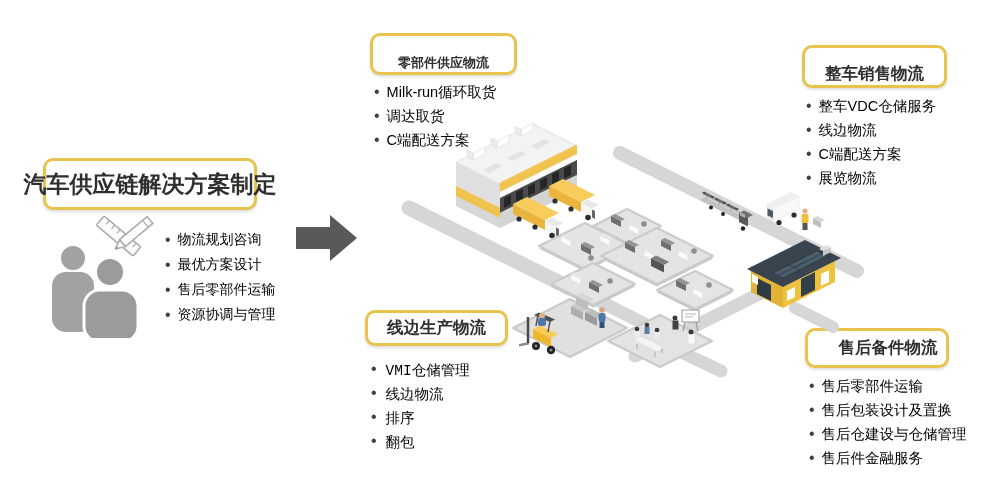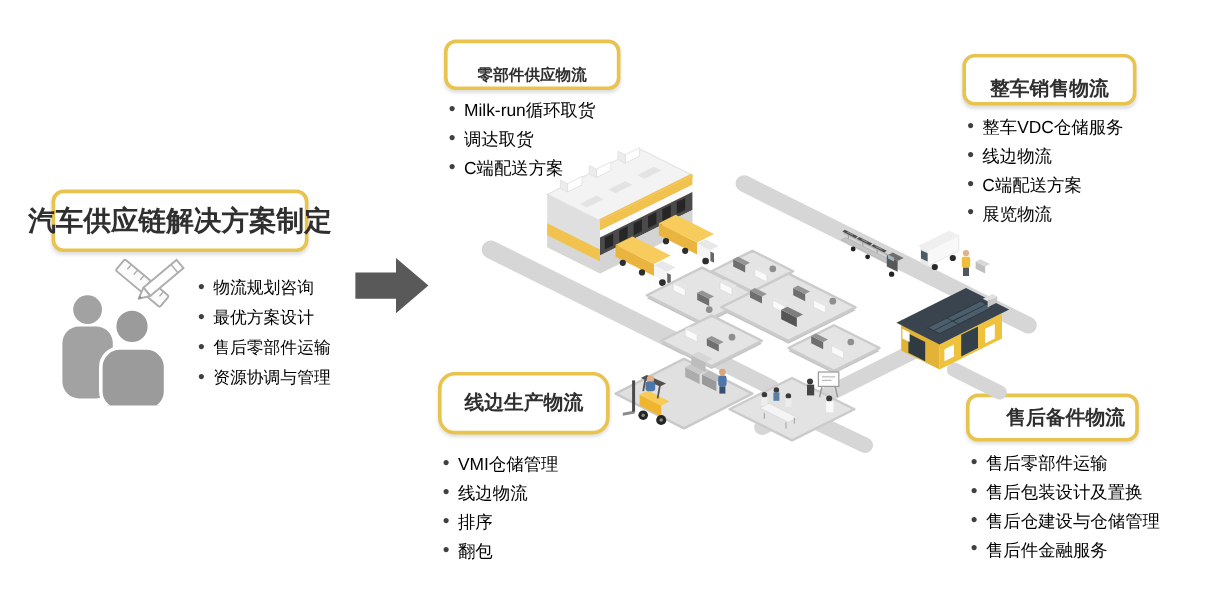--- a/index.html
+++ b/index.html
@@ -11,22 +11,22 @@
   .blist{position:absolute;list-style:none;margin:0;padding:0;font-size:14.5px;color:#000000;}
   .blist li{display:flex;align-items:center;height:24px;white-space:nowrap;}
   .blist.lg li{height:25px;font-size:14px;}
   .blist li::before{content:"\2022";margin-right:7px;color:#3F3F3F;font-size:16px;line-height:1;}
   #box-solution{left:43px;top:158px;width:214px;height:52px;font-size:23px;}
   #list-solution{left:165px;top:227px;}
   #box-parts{left:370px;top:33px;width:147px;height:42px;font-size:13px;align-items:flex-end;}
   #list-parts{left:374px;top:80px;}
   #box-vehicle{left:802px;top:45px;width:145px;height:43px;font-size:16.5px;align-items:flex-end;}
   #list-vehicle{left:806px;top:94px;}
-  #box-lineside{left:365px;top:310px;width:143px;height:52px;font-size:16.5px;border-radius:14px;}
-  #list-lineside{left:369px;top:375px;}
+  #box-lineside{left:365px;top:310px;width:143px;height:36px;font-size:16.5px;}
+  #list-lineside{left:369px;top:358px;font-family:Liberation Mono, monospace;}
   #box-after{left:805px;top:328px;width:144px;height:40px;font-size:16.5px;padding-left:22px;}
   #list-after{left:809px;top:374px;}
   .abs{position:absolute;}
 </style>
 </head>
 <body>
 
 <div class="stage">
 
   <div class="tbox" id="box-solution">

